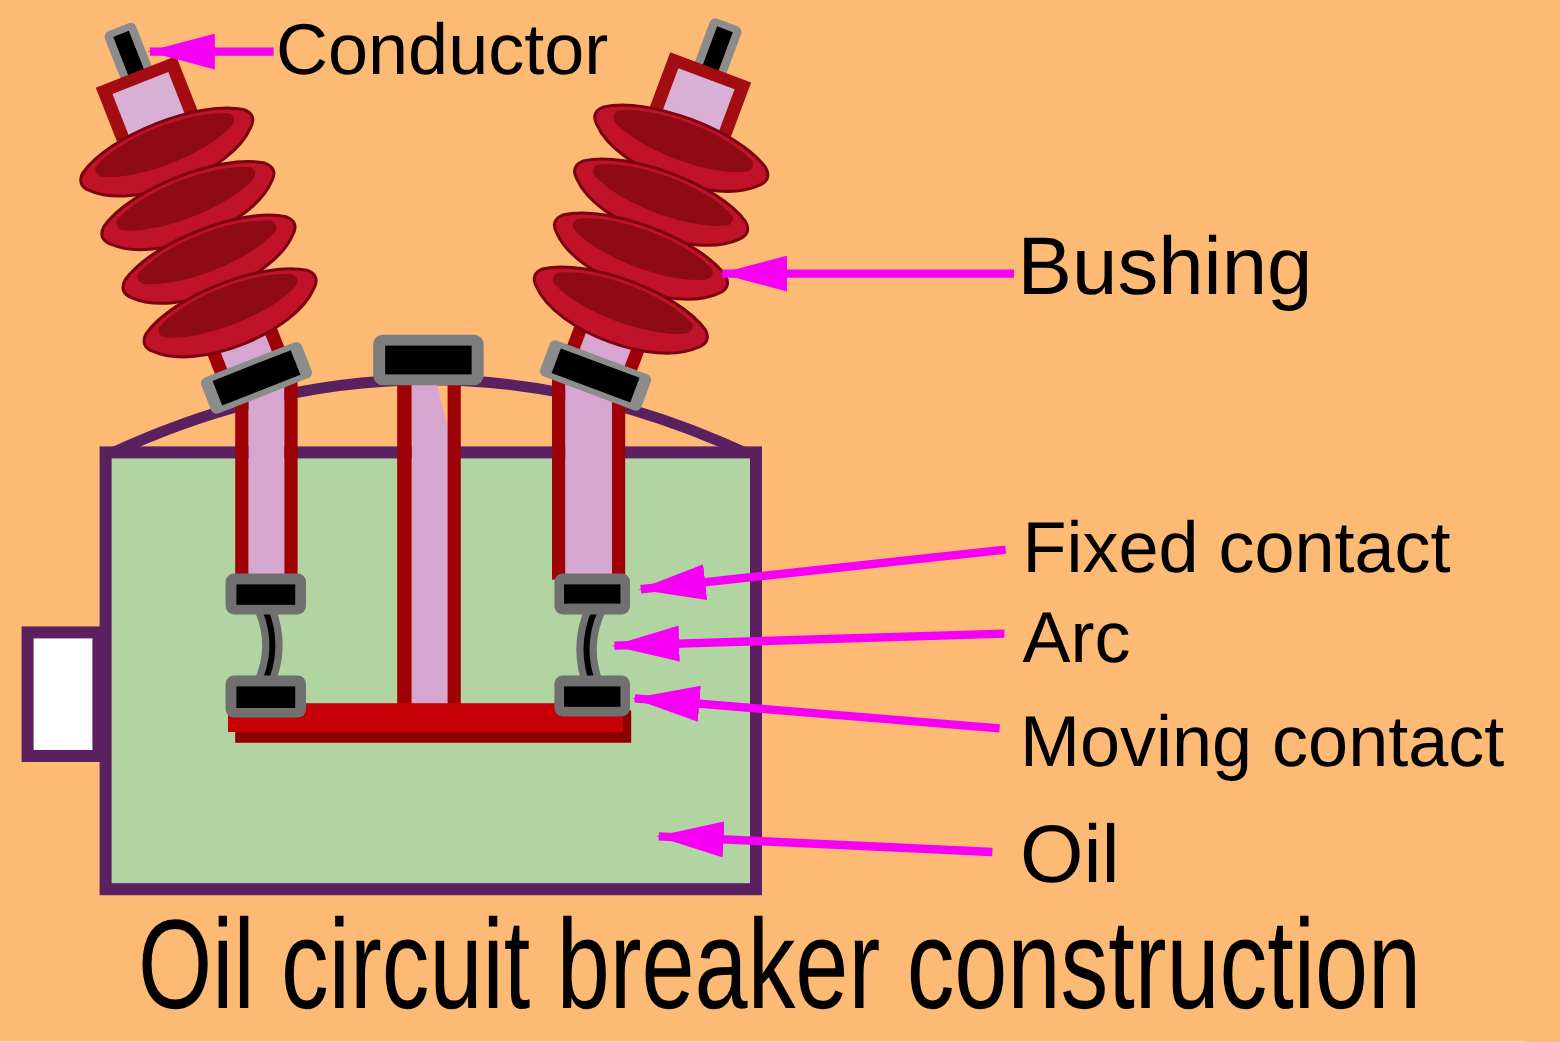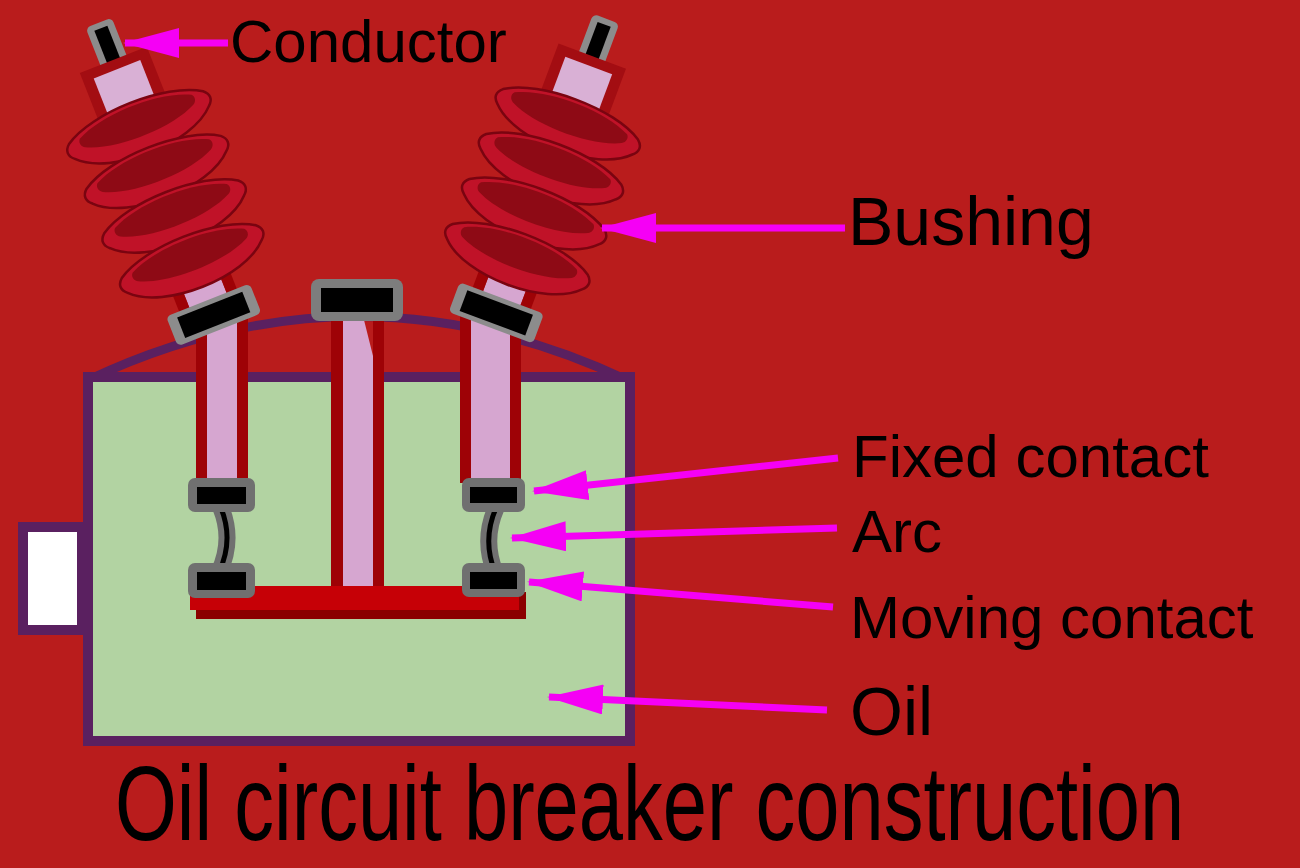--- a/index.html
+++ b/index.html
@@ -1,16 +1,16 @@
 <!DOCTYPE html>
 <html><head>
 <meta charset="utf-8">
 <style>
   html,body{margin:0;padding:0;background:#ffffff;}
-  .canvas{position:relative;width:1300px;height:868px;background:#b91c1c;overflow:hidden;
+  .canvas{position:relative;width:1300px;height:868px;background:#fdba74;overflow:hidden;
           font-family:"Liberation Sans", sans-serif;}
   svg{display:block;}
   .lbl{fill:#000000;font-family:"Liberation Sans", sans-serif;}
 </style>
 </head>
 <body>
 
 <div class="canvas">
 <svg width="1300" height="868" viewBox="0 0 1300 868">
 

